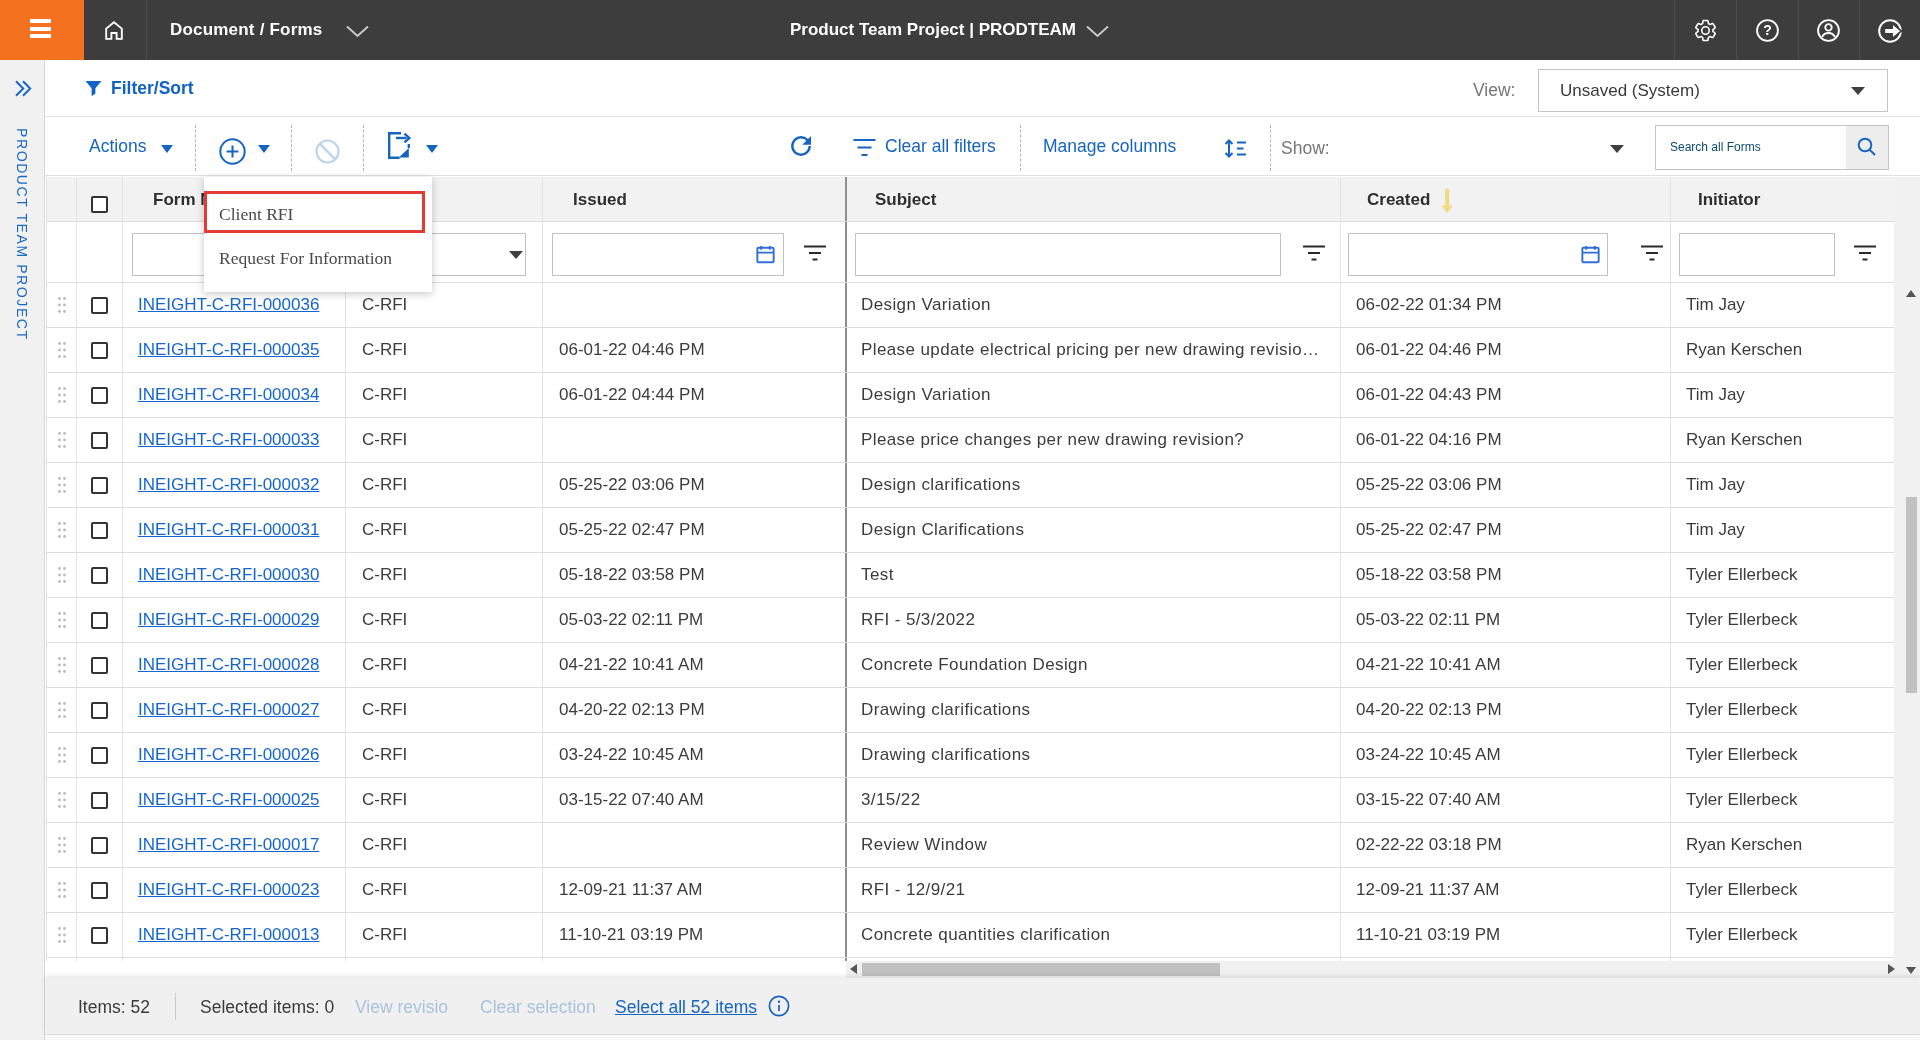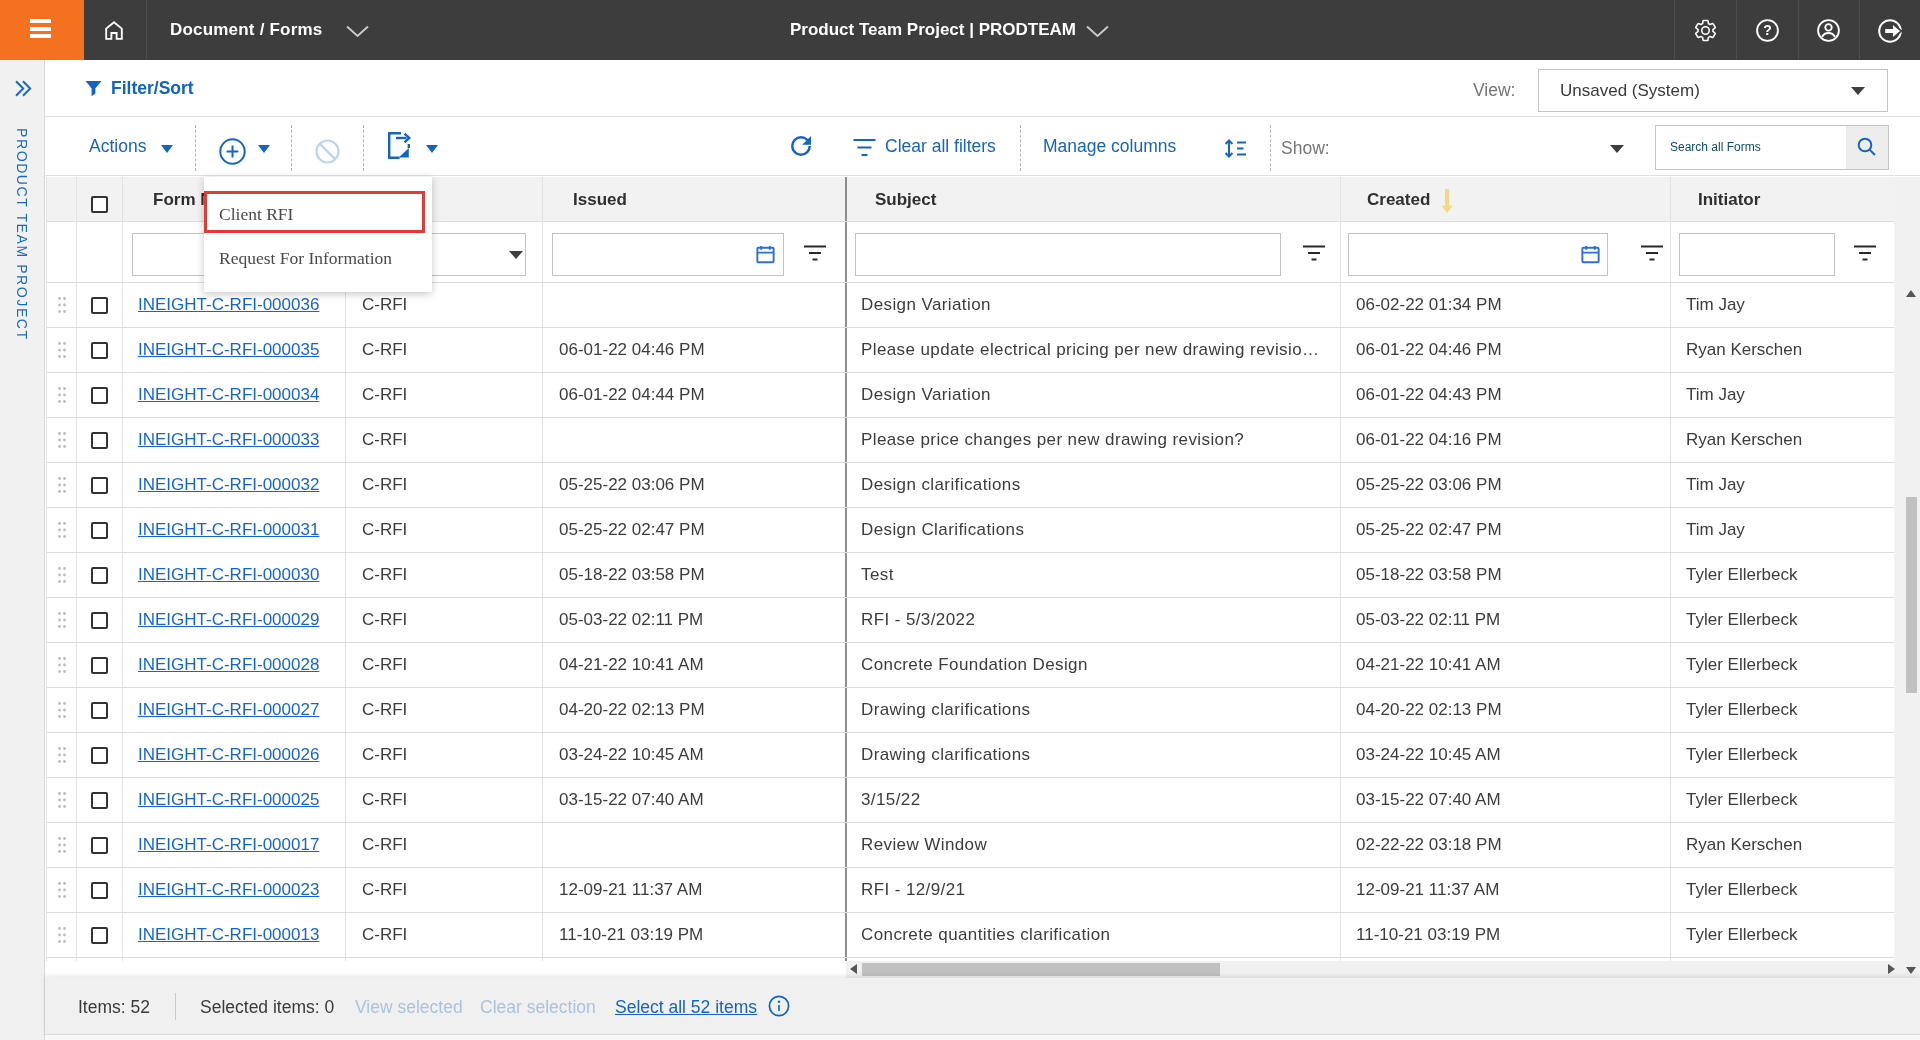--- a/index.html
+++ b/index.html
@@ -603,21 +603,21 @@
   <div id="hscroll" class="abs"></div>
   <div id="hthumb" class="abs"></div>
   <div class="sarrow" style="left:850px;top:964px;border-top:5.5px solid transparent;border-bottom:5.5px solid transparent;border-right:7px solid #555"></div>
   <div class="sarrow" style="left:1888px;top:964px;border-top:5.5px solid transparent;border-bottom:5.5px solid transparent;border-left:7px solid #555"></div>
 
   <div id="bottombar" class="abs"></div>
   <div id="substrip" class="abs"></div>
   <div class="bbt" style="left:78px;color:#3a3a3a">Items: 52</div>
   <div class="abs" style="left:175px;top:993px;width:1px;height:27px;background:#c9c9c9"></div>
   <div class="bbt" style="left:200px;color:#3a3a3a">Selected items: 0</div>
-  <div class="bbt" style="left:355px;color:#aac3dc">View selected</div>
+  <div class="bbt" style="left:355px;color:#aac3dc">View revisio</div>
   <div class="bbt" style="left:480px;color:#aac3dc">Clear selection</div>
   <div class="bbt" style="left:615px;color:#1565c0"><u>Select all 52 items</u></div>
   <svg class="abs" style="left:768px;top:995px" width="22" height="22" viewBox="0 0 22 22" fill="none" stroke="#1565c0" stroke-width="1.7">
     <circle cx="11" cy="11" r="9.6"></circle>
     <path d="M11 10v6"></path>
     <circle cx="11" cy="6.8" r="1.2" fill="#1565c0" stroke="none"></circle>
   </svg>
 
   <div id="popup" class="abs">
     <div id="redbox"></div>

